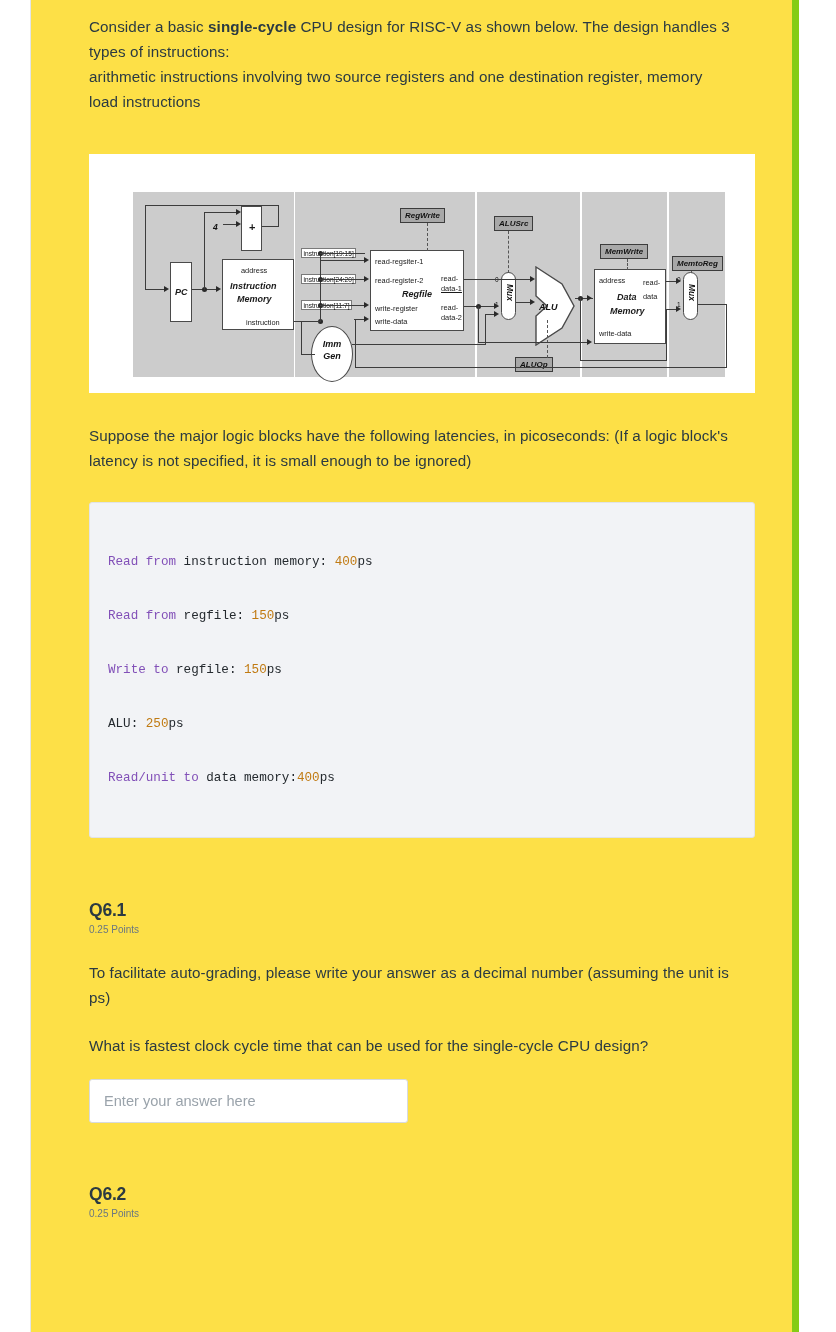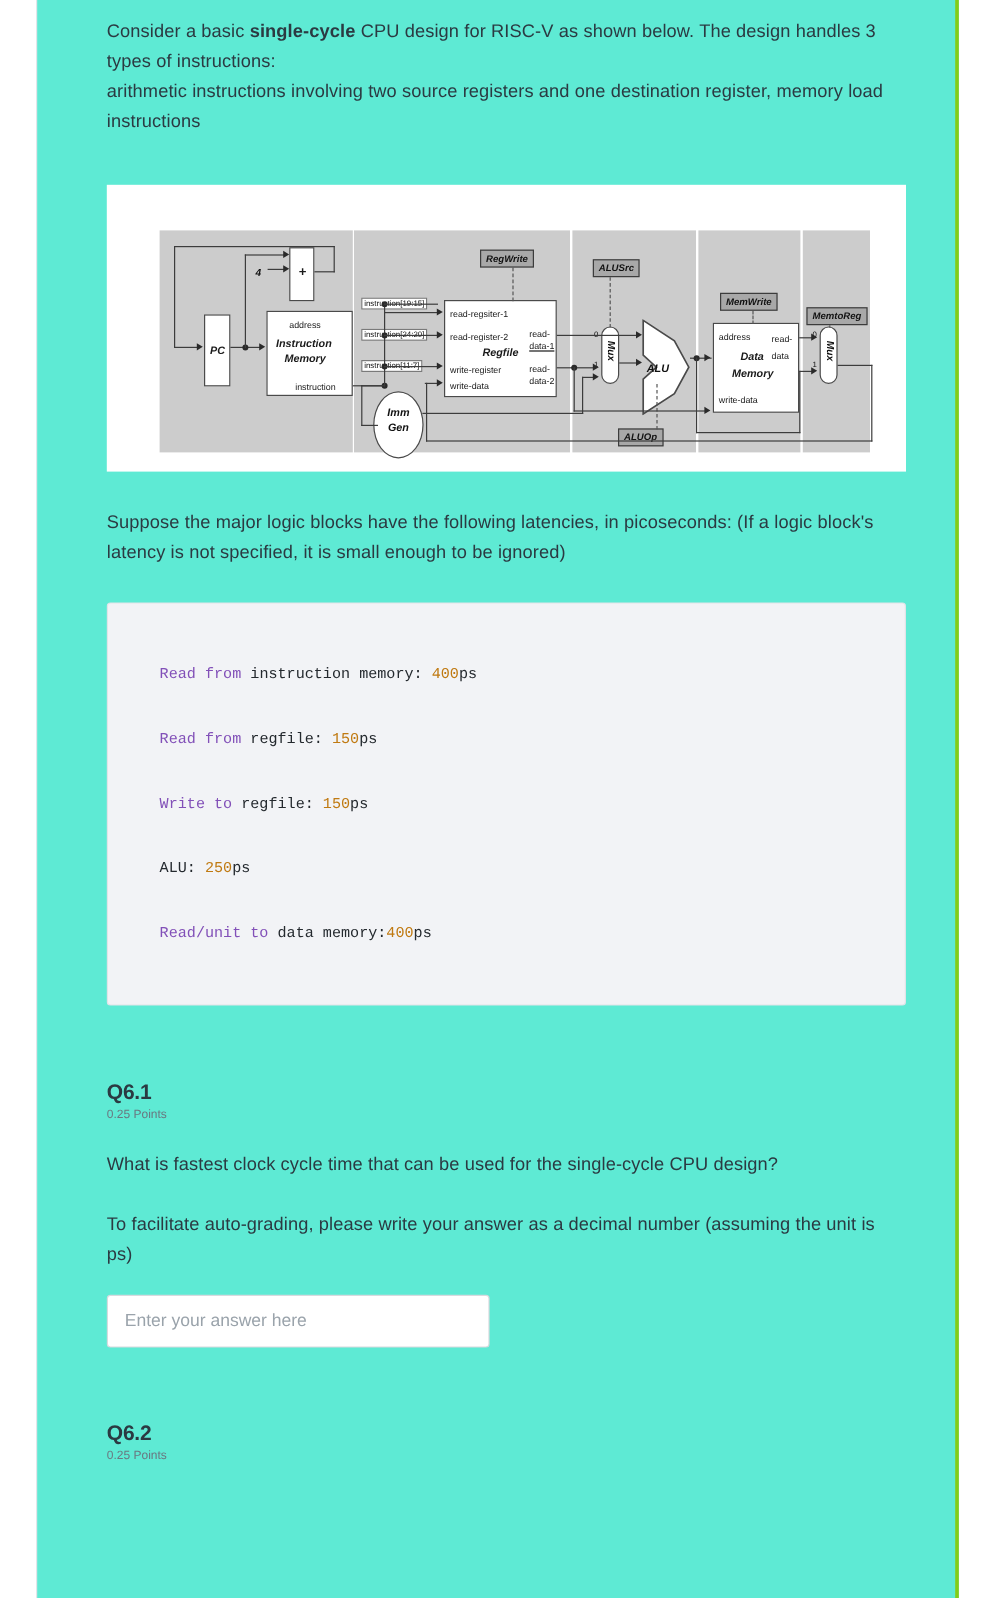--- a/index.html
+++ b/index.html
@@ -16,23 +16,23 @@
     height: 1332px;
     background: #ffffff;
     overflow: hidden;
   }
   .panel {
     position: absolute;
     left: 30px;
     top: 0;
     width: 769px;
     min-height: 1332px;
-    background: #5eead4;
+    background: #fde047;
     border-left: 1px solid #e3e5ea;
-    border-right: 3px solid #84cc16;
+    border-right: 7px solid #84cc16;
     padding: 0;
   }
   .content {
     padding: 14px 58px 0 58px;
   }
   p.para, div.para {
     color: #2b3a42;
     font-size: 15.2px;
     line-height: 25px;
     margin: 0 0 0 0;
@@ -169,21 +169,21 @@
     background: #f2f3f6;
     border: 1px solid #e1e3e8;
     border-radius: 3px;
     padding: 14px 18px;
     font-family: "Liberation Mono", monospace;
     font-size: 12.6px;
     line-height: 18px;
     color: #24292e;
     white-space: pre;
   }
-  .kw { color: #8250b8; margin-left: 25px; }
+  .kw { color: #8250b8; }
   .num { color: #c07a12; }
 
   
   .qtitle {
     font-size: 17.5px;
     font-weight: bold;
     color: #2b3a42;
     margin: 0;
     letter-spacing: -0.2px;
   }
@@ -402,22 +402,22 @@
         <div><span class="kw">Read from</span><span> instruction memory: </span><span class="num">400</span><span>ps</span></div>
         <div><span class="kw">Read from</span><span> regfile: </span><span class="num">150</span><span>ps</span></div>
         <div><span class="kw">Write to</span><span> regfile: </span><span class="num">150</span><span>ps</span></div>
         <div><span class="kw"></span><span>ALU: </span><span class="num">250</span><span>ps</span></div>
         <div><span class="kw">Read/unit to</span><span> data memory:</span><span class="num">400</span><span>ps</span></div>
       </div>
 
       <div style="margin-top:62px;">
         <div class="qtitle">Q6.1</div>
         <div class="qpoints">0.25 Points</div>
+        <div class="para" style="margin-top:25px;">To facilitate auto-grading, please write your answer as a decimal number (assuming the unit is ps)</div>
         <div class="para" style="margin-top:23px;">What is fastest clock cycle time  that can be used for the single-cycle CPU design?</div>
-        <div class="para" style="margin-top:25px;">To facilitate auto-grading, please write your answer as a decimal number (assuming the unit is ps)</div>
         <input class="answer-input" type="text" placeholder="Enter your answer here" style="">
       </div>
 
       <div style="margin-top:61px;">
         <div class="qtitle">Q6.2</div>
         <div class="qpoints">0.25 Points</div>
 
       </div>
 
     </div>

